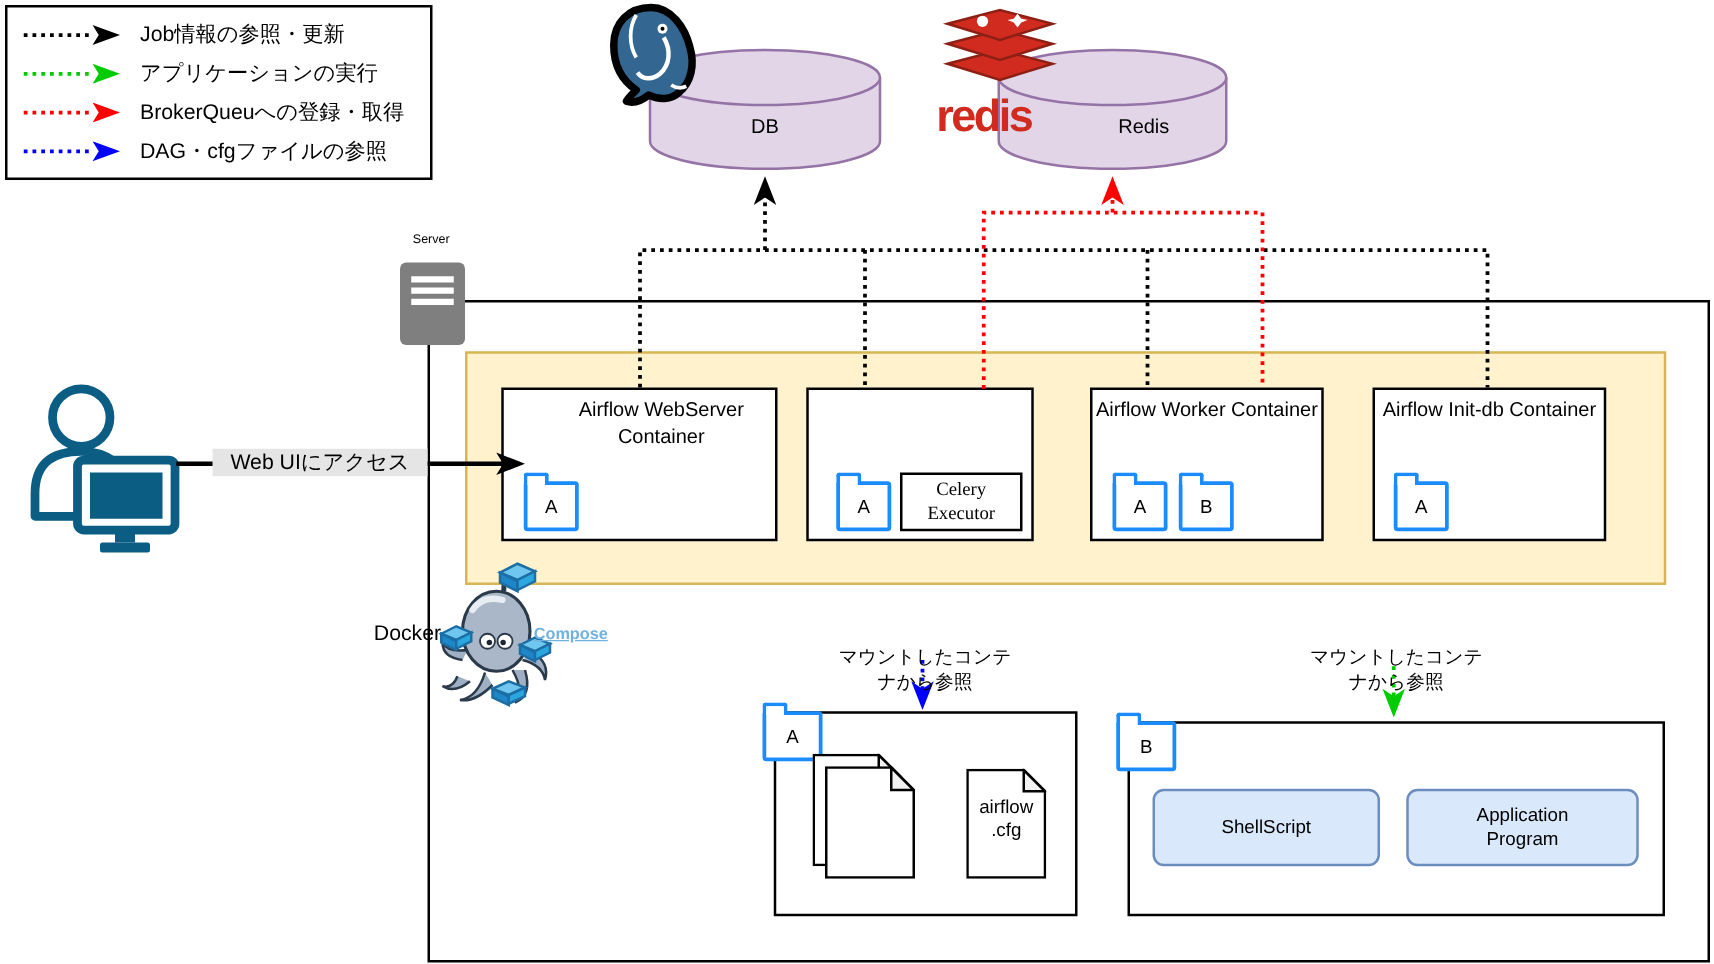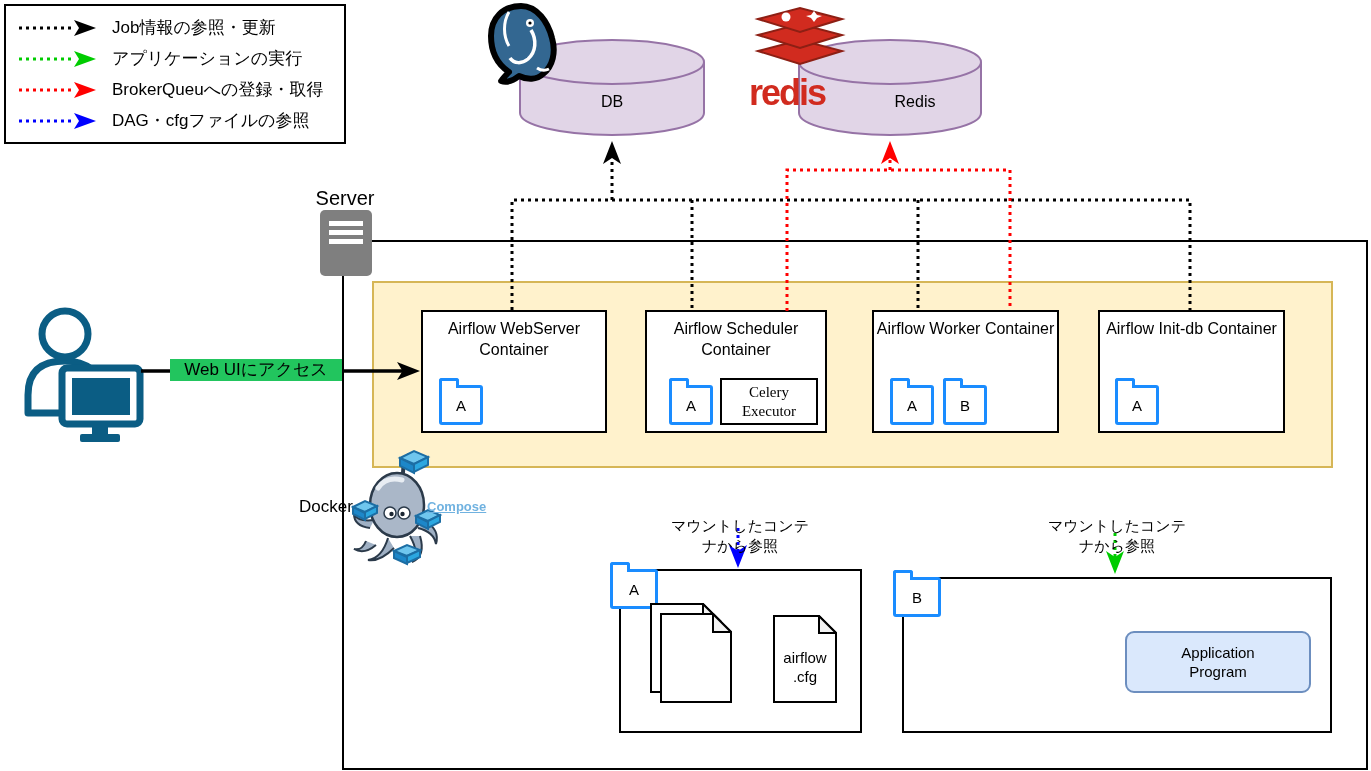--- a/index.html
+++ b/index.html
@@ -43,21 +43,21 @@
   .doc{position:absolute;z-index:3;}
   .doc .doc-label{position:absolute;left:0;right:0;top:26px;text-align:center;font-size:15px;line-height:1.25;}
   .doc .doc-label span{display:inline-block;width:48px;}
   .program-btn{position:absolute;z-index:3;background:var(--program-fill);border:2px solid var(--program-stroke);
           border-radius:9px;display:flex;align-items:center;justify-content:center;text-align:center;
           font-size:15px;line-height:1.3;}
   .program-btn .wrapnarrow{display:inline-block;width:110px;}
   .db-label{font-size:16px;}
   .redis-wordmark{font-size:36px;font-weight:bold;color:var(--redis-red);letter-spacing:-2px;z-index:6;}
   .compose-word{font-size:13px;font-weight:bold;color:var(--compose-text-blue);}
-  .webui-label{font-size:17px;background:#22c55e;padding:0 2px;}
+  .webui-label{font-size:17px;background:#e5e5e5;padding:0 2px;}
   .conn-black{stroke:var(--arrow-black);}
   .conn-red{stroke:var(--arrow-red);}
   .conn-blue{stroke:var(--arrow-blue);}
   .conn-green{stroke:var(--arrow-green);}
   .dotted{stroke-width:3;stroke-dasharray:3 4;fill:none;}
   .head-black{fill:var(--arrow-black);} .head-red{fill:var(--arrow-red);}
   .head-blue{fill:var(--arrow-blue);} .head-green{fill:var(--arrow-green);}
 </style>
 </head>
 <body>
@@ -91,28 +91,27 @@
         <line x1="3" y1="8" x2="56" y2="8" class="leg-line conn-blue"></line>
         <path d="M80,8 L58,0 L63,8 L58,16 Z" class="head-blue"></path>
       </svg>
       <span class="txt">DAG・cfgファイルの参照</span>
     </div>
   </div>
 
   <div class="abs server-rect"></div>
   <div class="abs compose-area"></div>
 
-  <div class="container-box" style="left:421px;width:182px;">
+  <div class="container-box" style="left:401px;width:182px;padding-left:35px;">
     <div class="container-title">Airflow WebServer Container</div>
     <div class="folder" style="left:16px;top:73px;">
       <span>A</span>
     </div>
   </div>
   <div class="container-box" style="left:645px;width:178px;">
-    <div class="container-title">Airflow Scheduler Container</div>
     <div class="folder" style="left:22px;top:73px;">
       <span>A</span>
     </div>
     <div class="executor-box" style="left:73px;top:66px;width:94px;height:43px;font-family:Liberation Serif, serif;">
       <span>Celery Executor</span>
     </div>
   </div>
   <div class="container-box" style="left:872px;width:183px;">
     <div class="container-title">Airflow Worker Container</div>
     <div class="folder" style="left:16px;top:73px;">
@@ -145,31 +144,34 @@
     <svg width="72" height="90" viewBox="0 0 72 90">
       <path d="M1,1 h52 l18,18 v70 h-70 z" fill="#fff" stroke="#000" stroke-width="2"></path>
       <path d="M53,1 v18 h18 z" fill="#f2f2f2" stroke="#000" stroke-width="2"></path>
     </svg>
   </div>
   <div class="doc" style="left:773px;top:615px;width:64px;height:88px;">
     <svg width="64" height="88" viewBox="0 0 64 88">
       <path d="M1,1 h45 l17,17 v69 h-62 z" fill="#fff" stroke="#000" stroke-width="2"></path>
       <path d="M46,1 v17 h17 z" fill="#f2f2f2" stroke="#000" stroke-width="2"></path>
     </svg>
-    <div class="doc-label" style="top:22px;margin-top:12px;">
+    <div class="doc-label" style="top:22px;">
       <span style="width:52px;">airflow .cfg</span>
     </div>
   </div>
 
   <div class="mount-box" style="left:902px;top:577px;width:426px;height:152px;"></div>
   <div class="folder" style="left:893px;top:577px;width:42px;">
     <span>B</span>
   </div>
   <div class="note" style="left:1041px;top:484px;width:152px;">マウントしたコンテナから参照</div>
 
+  <div class="program-btn" style="left:922px;top:631px;width:178px;height:58px;">
+    <span>ShellScript</span>
+  </div>
   <div class="program-btn" style="left:1125px;top:631px;width:182px;height:58px;">
     <span class="wrapnarrow">Application Program</span>
   </div>
 
   <svg id="overlay" viewBox="0 0 1371 771">
 
     <g>
       <path d="M520,62 V113 A92,22 0 0,0 704,113 V62" fill="var(--cylinder-fill)" stroke="var(--cylinder-stroke)" stroke-width="2"></path>
       <ellipse cx="612" cy="62" rx="92" ry="22" fill="var(--cylinder-fill)" stroke="var(--cylinder-stroke)" stroke-width="2"></ellipse>
     </g>
@@ -275,18 +277,18 @@
 
     <g>
       <line x1="141" y1="371" x2="406" y2="371" stroke="#000" stroke-width="3.5"></line>
       <path d="M420,371 L397,362 L402.5,371 L397,380 Z" fill="#000"></path>
     </g>
   </svg>
 
   <div class="lbl db-label center" style="left:562px;top:92px;width:100px;">DB</div>
   <div class="lbl db-label center" style="left:870px;top:92px;width:90px;">Redis</div>
   <div class="lbl redis-wordmark" style="left:749px;top:70px;width:104px;">redis</div>
-  <div class="lbl center" style="left:314px;top:185px;width:62px;font-size:20px;">Server</div>
+  <div class="lbl center" style="left:314px;top:185px;width:62px;font-size:10px;">Server</div>
   <div class="lbl center" style="left:297px;top:496px;width:58px;font-size:17px;">Docker</div>
   <div class="lbl compose-word" style="left:427px;top:499px;text-decoration:underline;">Compose</div>
   <div class="lbl webui-label center" style="left:170px;top:359px;width:168px;">Web UIにアクセス</div>
 
 </div>
 
 </body></html>

